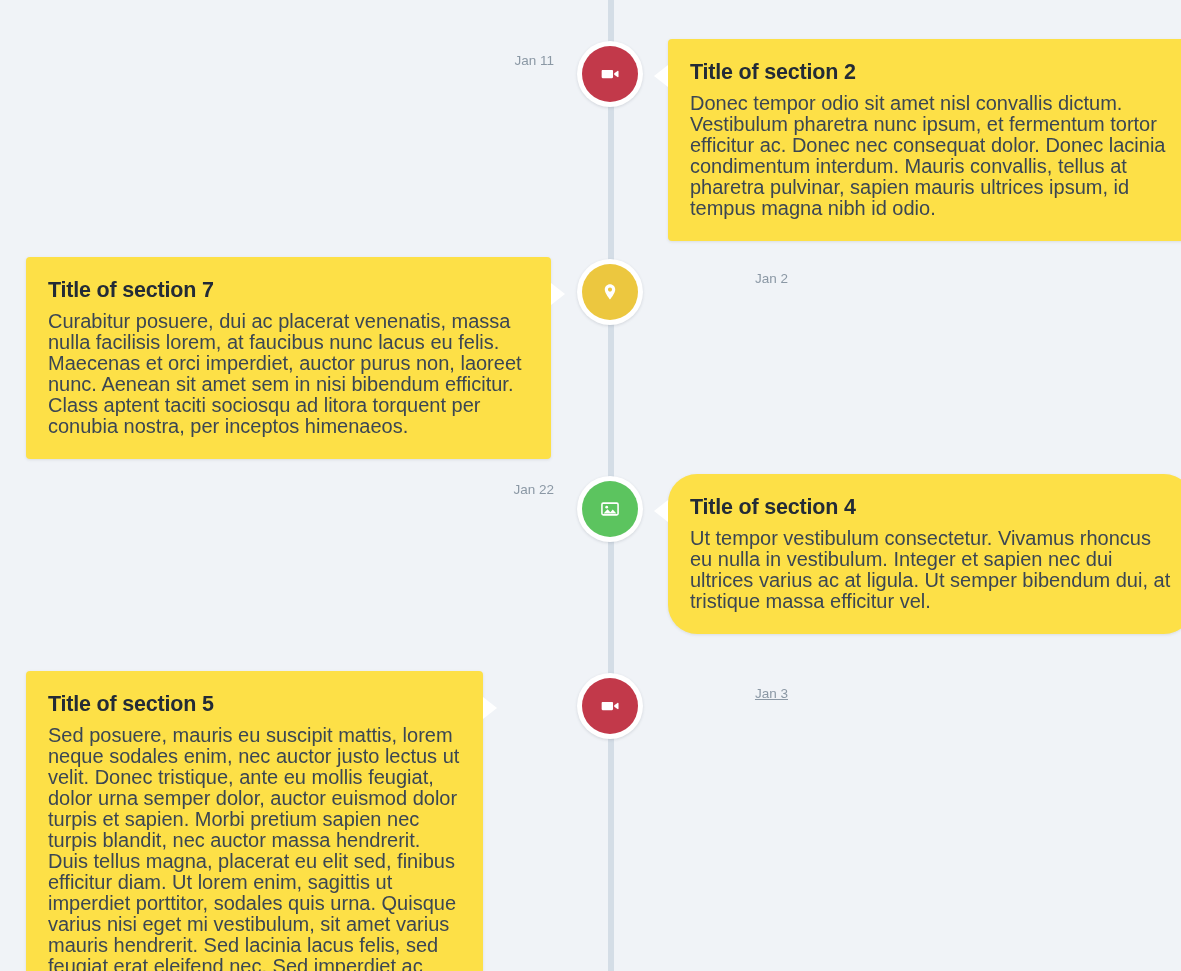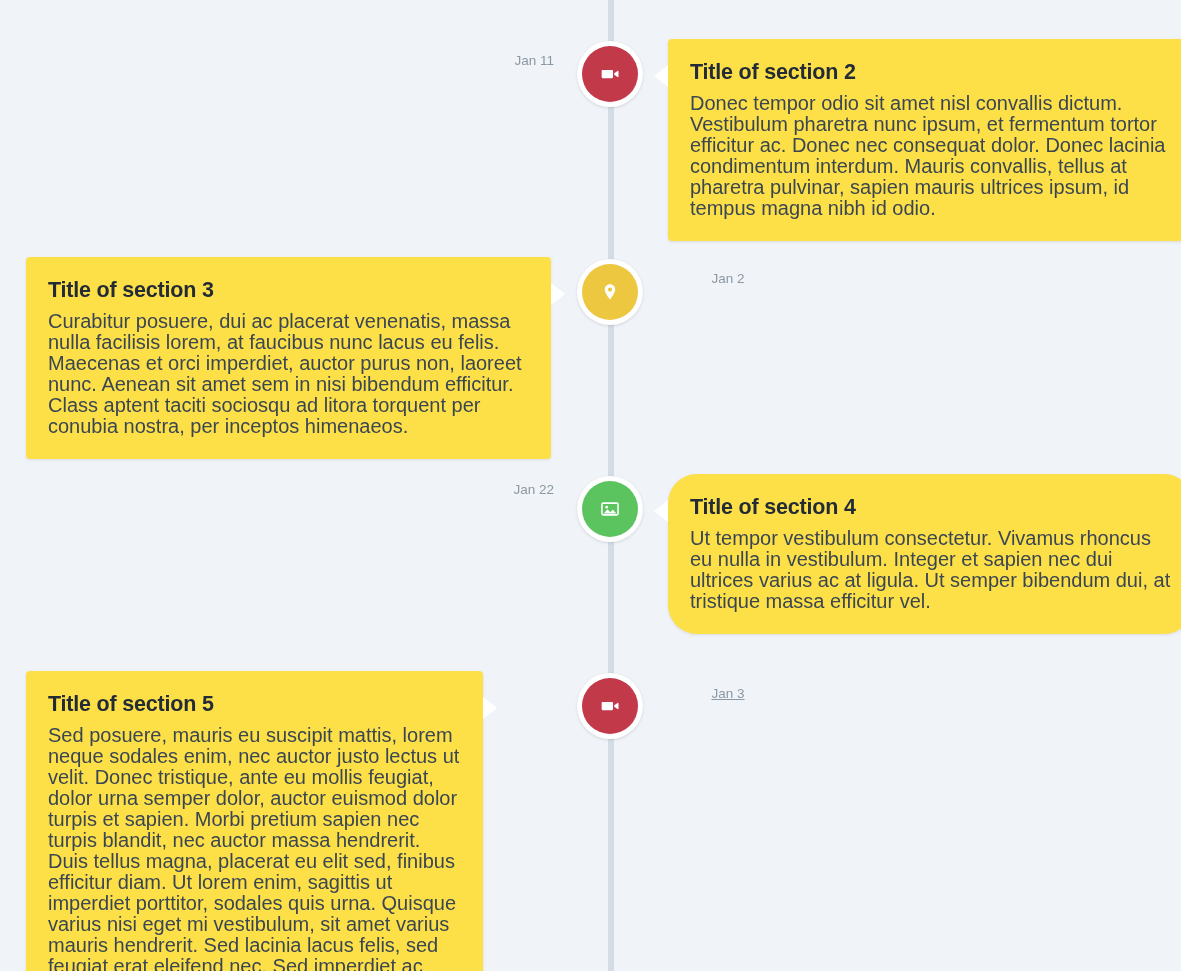--- a/index.html
+++ b/index.html
@@ -66,21 +66,21 @@
 
   
   .date {
     position: absolute;
     font-size: 13.5px;
     color: #8b98a5;
     line-height: 16px;
     white-space: nowrap;
   }
   .date.left  { text-align: right; }
-  .date.right { text-align: center; }
+  .date.right { text-align: right; }
 
   
   .card {
     position: absolute;
     background: #fde047;
     border-radius: 4px;
     box-shadow: 0 1px 3px rgba(70,80,95,0.13);
     padding: 20px 22px 22px 22px;
     z-index: 2;
   }
@@ -175,21 +175,21 @@
         <span>
           <svg width="20" height="20" viewBox="0 0 24 24" fill="#ffffff">
             <path d="M12 2.8c-3.5 0-6.3 2.8-6.3 6.3 0 4.6 6.3 11.9 6.3 11.9s6.3-7.3 6.3-11.9c0-3.5-2.8-6.3-6.3-6.3zm0 8.8a2.5 2.5 0 1 1 0-5 2.5 2.5 0 0 1 0 5z"></path>
           </svg>
         </span>
       </div>
     </div>
 
     <div class="card left-card">
       <div class="notch"></div>
-      <h3 class="title" style="color: rgb(35, 43, 54);">Title of section 3</h3>
+      <h3 class="title" style="color: rgb(35, 43, 54);">Title of section 7</h3>
       <p class="body" style="color: rgb(59, 70, 83);">Curabitur posuere, dui ac placerat venenatis, massa nulla facilisis lorem, at faucibus nunc lacus eu felis. Maecenas et orci imperdiet, auctor purus non, laoreet nunc. Aenean sit amet sem in nisi bibendum efficitur. Class aptent taciti sociosqu ad litora torquent per conubia nostra, per inceptos himenaeos.</p>
     </div>
   </div>
 
   <div class="row" id="row-4">
     <div class="date left" style="color: rgb(139, 152, 165);">Jan 22</div>
 
     <div class="marker">
       <div class="disc" style="background: rgb(92, 196, 95);">
         <span>

